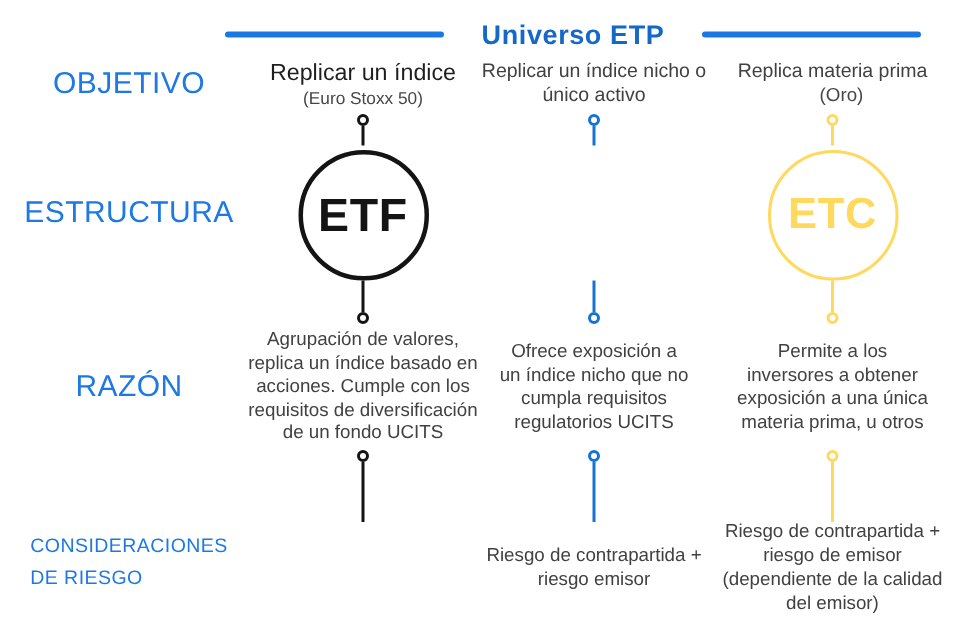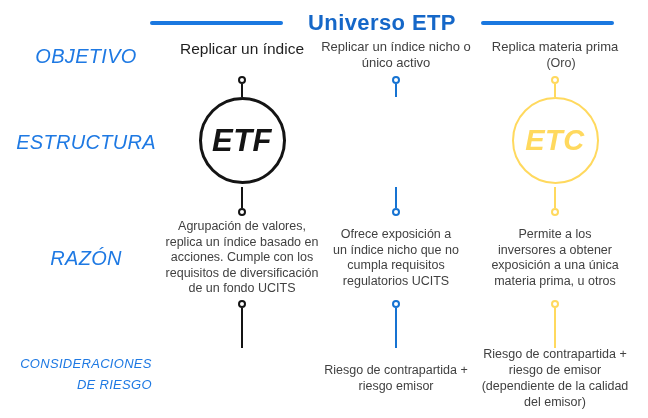--- a/index.html
+++ b/index.html
@@ -24,29 +24,29 @@
   .col-etc{--c:#FFD95E;}
 
   
   .title-row{
     grid-column:1/-1;grid-row:1;
     display:flex;align-items:center;gap:13px;
     padding:10px 16px 0 150px;
   }
   .t-line{height:4px;border-radius:2px;background:#1A78E0;flex:1;}
   .title{
-    margin:12px;font-size:22px;font-weight:700;color:#1567C8;
+    margin:12px;font-size:18px;font-weight:700;color:#1567C8;
     letter-spacing:.4px;white-space:nowrap;
   }
 
   
   .rlabel{
     color:#1E79E3;font-size:20px;font-weight:400;
     display:flex;align-items:center;justify-content:center;
-    text-align:right;letter-spacing:.3px;font-style:italic;
+    text-align:left;letter-spacing:.3px;
   }
   .rlabel.small{
     font-size:13px;line-height:21px;white-space:pre-line;
     align-items:flex-start;padding-top:5px;
   }
 
   
   .cell{display:flex;flex-direction:column;align-items:center;}
 
   
@@ -61,21 +61,21 @@
 
   
   .pin{align-items:center;}
   .pin .dot{
     width:8px;height:8px;box-sizing:border-box;flex:none;
     border:2px solid var(--c);border-radius:50%;background:#fff;
   }
   .pin .line{width:2px;flex:1;background:var(--c);}
 
   
-  .badge-cell{justify-content:flex-start;font-style:italic;}
+  .badge-cell{justify-content:flex-end;}
   .badge{
     width:87px;height:87px;box-sizing:border-box;border-radius:50%;
     border:2px solid var(--c);background:#fff;color:var(--c);
     display:flex;align-items:center;justify-content:center;
     font-weight:700;font-size:29px;letter-spacing:.5px;
   }
   .col-etf .badge{border-width:3px;font-size:31px;}
 
   
   .txt{
@@ -98,20 +98,21 @@
   </header>
 
   <div class="rlabel cL r2">OBJETIVO</div>
   <div class="rlabel cL r4">ESTRUCTURA</div>
   <div class="rlabel cL r6">RAZÓN</div>
   <div class="rlabel small cL r8">CONSIDERACIONES
 DE RIESGO</div>
 
   <div class="cell obj c1 r2 col-etf">
     <span class="obj-main">Replicar un índice</span>
+    <span class="obj-sub">(Euro Stoxx 50)</span>
   </div>
   <div class="cell pin c1 r3 col-etf">
     <span class="dot"></span>
     <span class="line"></span>
   </div>
   <div class="cell badge-cell c1 r4 col-etf">
     <div class="badge">
       <span>ETF</span>
     </div>
   </div>

